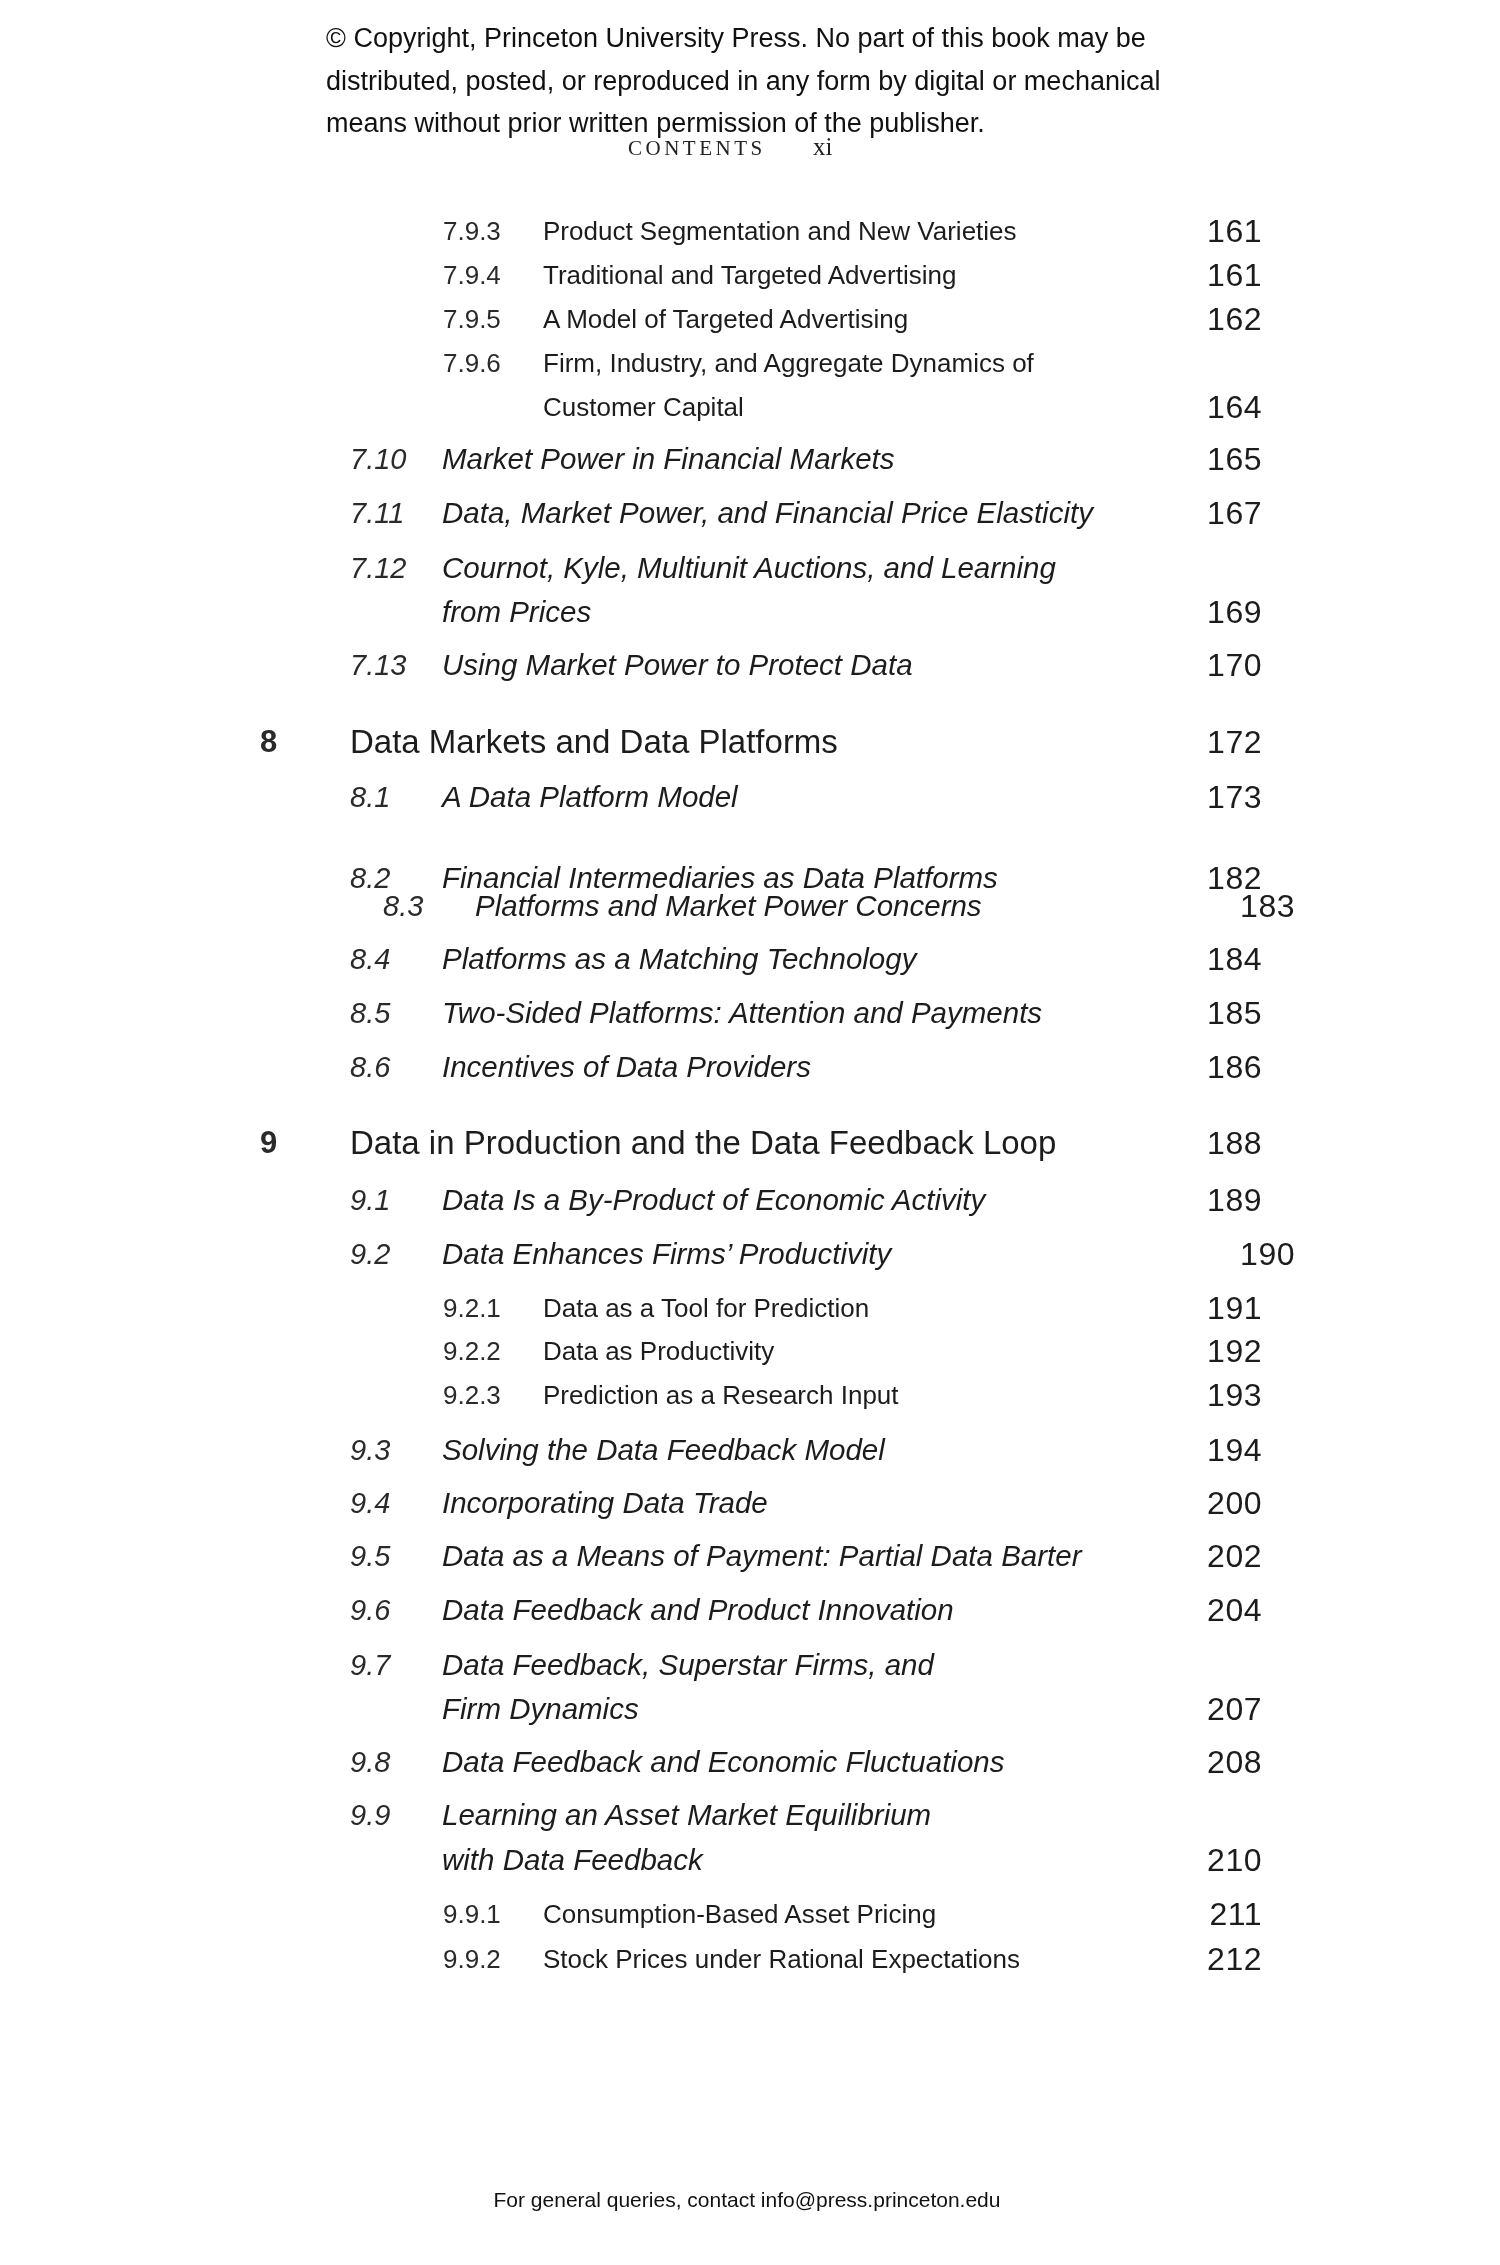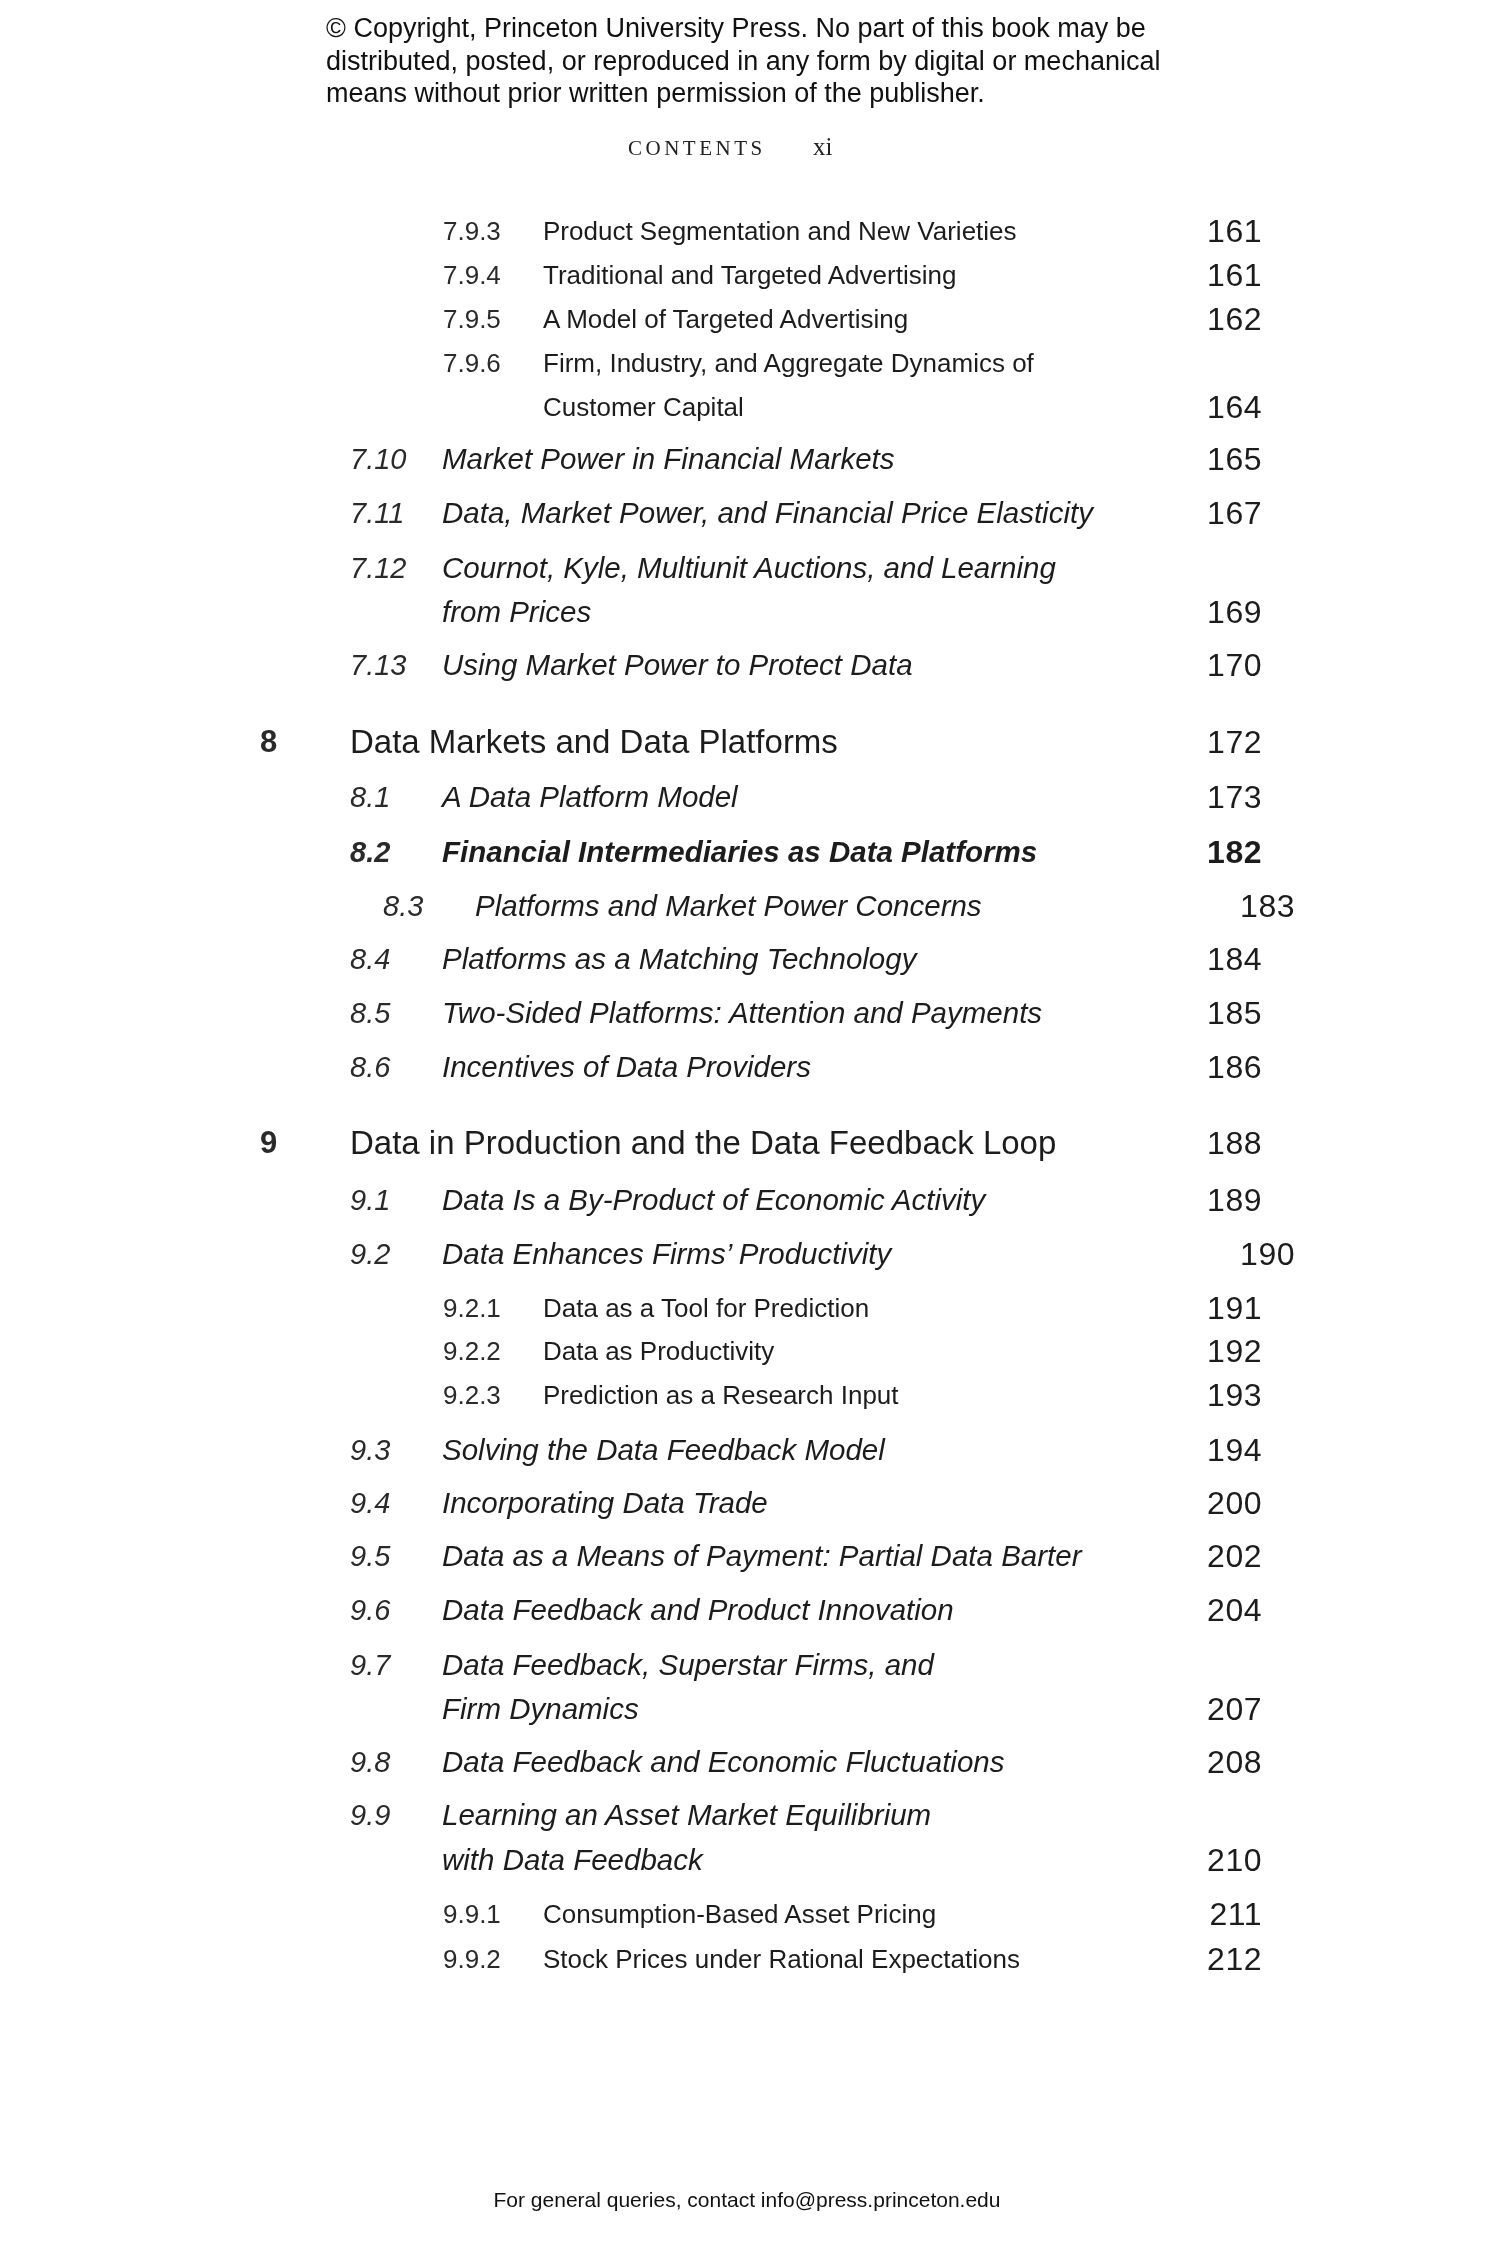--- a/index.html
+++ b/index.html
@@ -1,21 +1,21 @@
 <!DOCTYPE html>
 <html><head>
 <meta charset="utf-8">
 <style>
   html, body { margin: 0; padding: 0; background: #ffffff; }
   body { width: 1500px; height: 2265px; position: relative; overflow: hidden; color: #1a1a1a; }
   .copyright {
     position: absolute; left: 326px; top: 12px; width: 900px;
     font-family: "Liberation Sans", sans-serif; font-size: 27px; line-height: 32.5px; color: #111;
   }
-  .copyright div { white-space: nowrap; }
+  .copyright div { white-space: nowrap; margin-top: 10px; }
   .running-head {
     position: absolute; left: 0; top: 136px; width: 1500px; text-align: left;
     font-family: "Liberation Serif", serif; font-size: 23px; color: #222;
   }
   .running-head .rh-title { position: absolute; left: 628px; letter-spacing: 3.5px; font-size: 21px; }
   .running-head .rh-page { position: absolute; left: 813px; font-size: 25px; top: -3px; }
 
   .toc { position: absolute; left: 0; top: 0; width: 1500px; height: 2265px; }
   .row { position: absolute; left: 0; width: 1500px; height: 44px; display: block; }
   .row > span { position: absolute; top: 50%; transform: translateY(-50%); white-space: nowrap; font-family: "Liberation Sans", sans-serif; }
@@ -111,21 +111,21 @@
     <div class="row chapter" style="top: 720px;">
       <span class="num">8</span>
       <span class="title">Data Markets and Data Platforms</span>
       <span class="page">172</span>
     </div>
     <div class="row section" style="top: 775px;">
       <span class="num">8.1</span>
       <span class="title">A Data Platform Model</span>
       <span class="page">173</span>
     </div>
-    <div class="row section" style="top: 830px; font-weight: bold;">
+    <div class="row section" style="top: 856px;">
       <span class="num">8.2</span>
       <span class="title">Financial Intermediaries as Data Platforms</span>
       <span class="page">182</span>
     </div>
     <div class="row section" style="top: 884px; margin-left: 33px;">
       <span class="num">8.3</span>
       <span class="title">Platforms and Market Power Concerns</span>
       <span class="page">183</span>
     </div>
     <div class="row section" style="top: 937px;">

